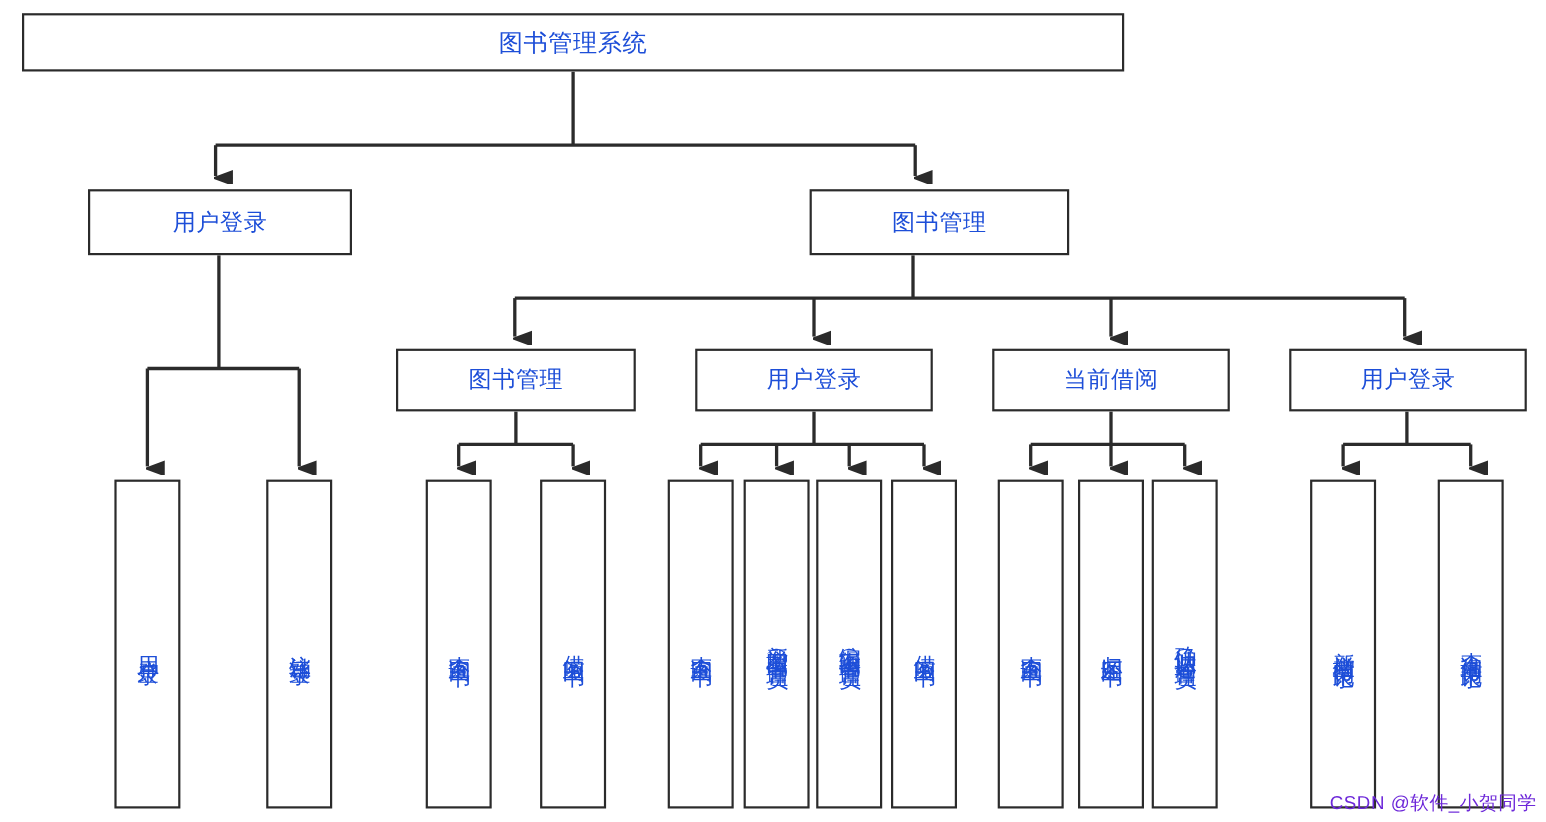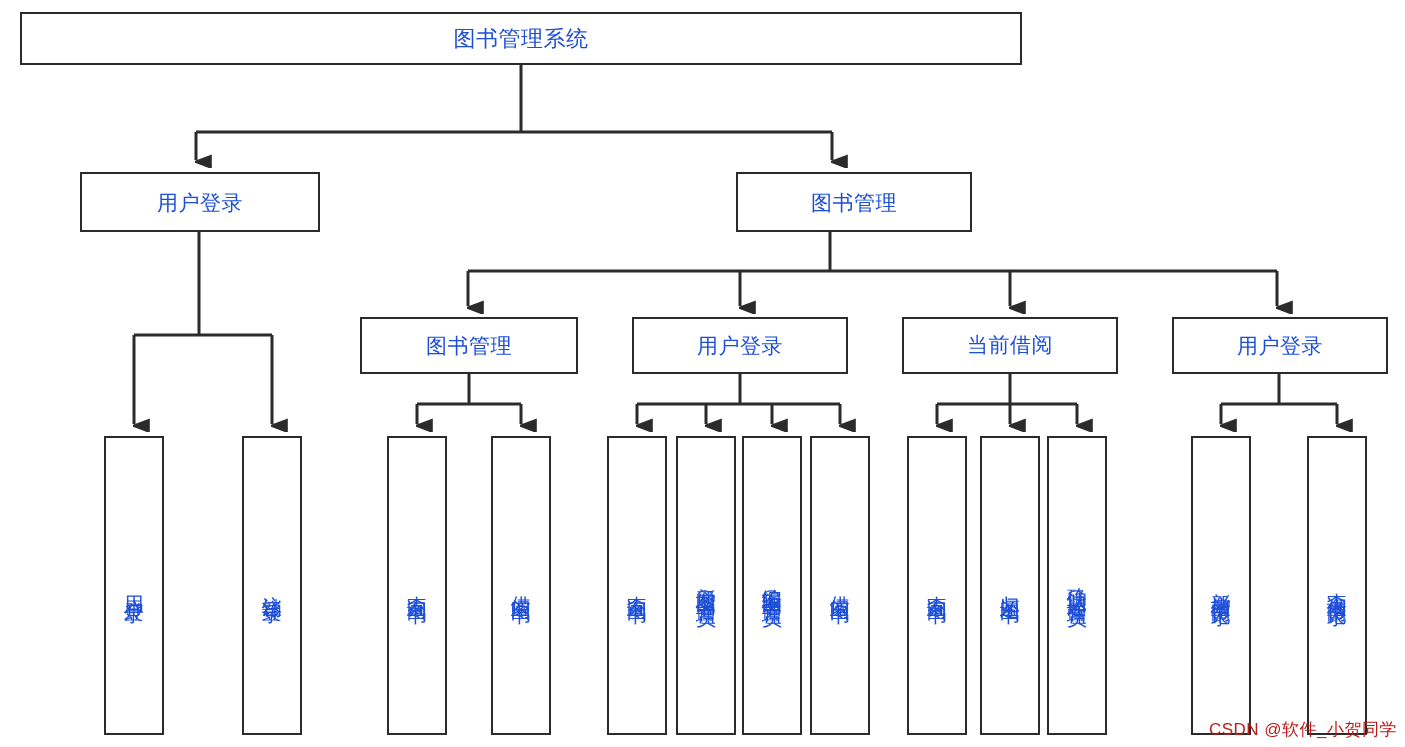--- a/index.html
+++ b/index.html
@@ -67,21 +67,21 @@
     white-space: normal;
     max-height: 100%;
   }
   
   #watermark {
     position: absolute;
     right: 8px;
     bottom: 6px;
     z-index: 4;
     font-size: 17px;
-    color: #b91c1c;
+    color: #6d28d9;
     letter-spacing: 0.5px;
     white-space: nowrap;
     pointer-events: none;
   }
 </style>
 </head>
 <body>
 
 <div id="canvas">
 
@@ -152,21 +152,21 @@
   </div>
 
   <div class="node horiz" style="left:360px; top:317px; width:218px; height:57px;">
     <span class="label">图书管理</span>
   </div>
 
   <div class="node horiz" style="left:632px; top:317px; width:216px; height:57px;">
     <span class="label">用户登录</span>
   </div>
 
-  <div class="node horiz" style="left:902px; top:317px; width:216px; height:57px;font-family:Liberation Serif, serif;">
+  <div class="node horiz" style="left:902px; top:317px; width:216px; height:57px;">
     <span class="label">当前借阅</span>
   </div>
 
   <div class="node horiz" style="left:1172px; top:317px; width:216px; height:57px;">
     <span class="label">用户登录</span>
   </div>
 
   <div class="node vert" style="left:104px; top:436px; width:60px; height:299px;">
     <span class="label">用户登录</span>
   </div>

